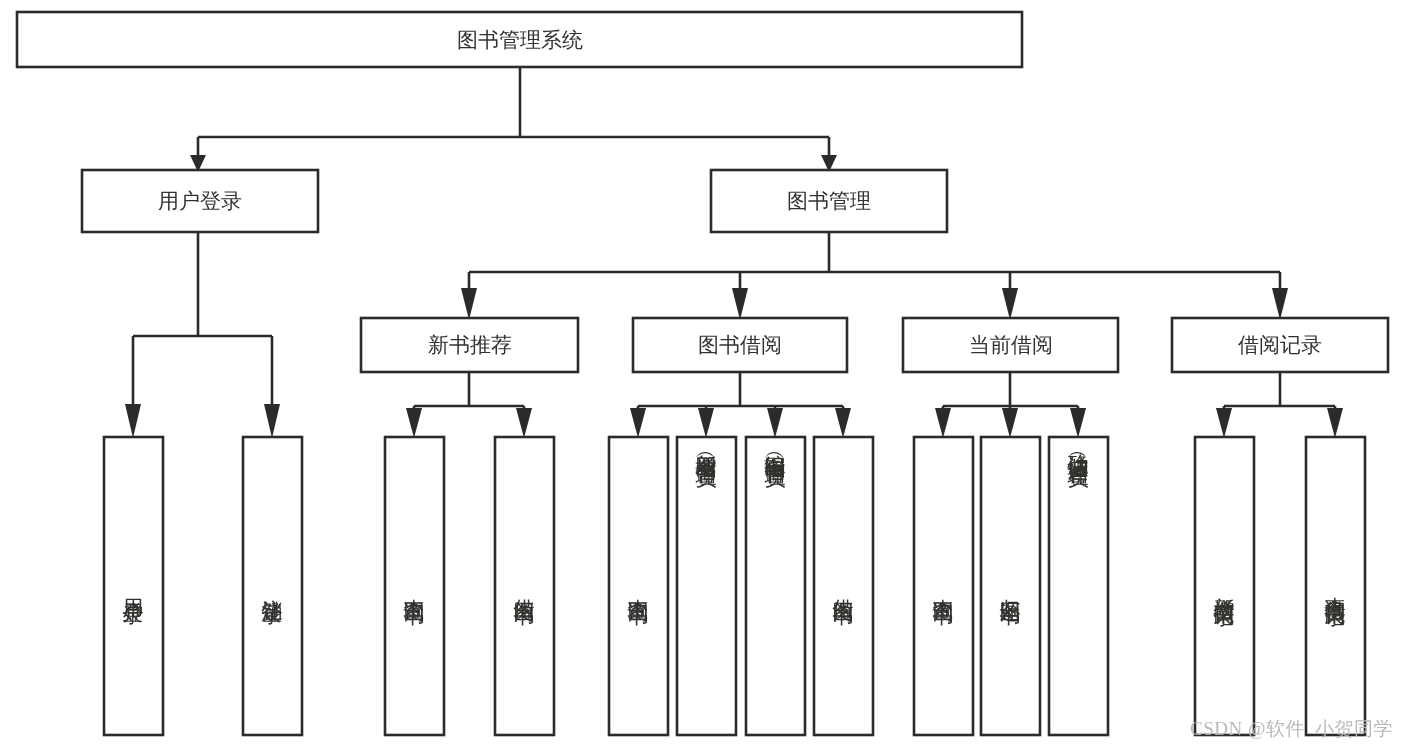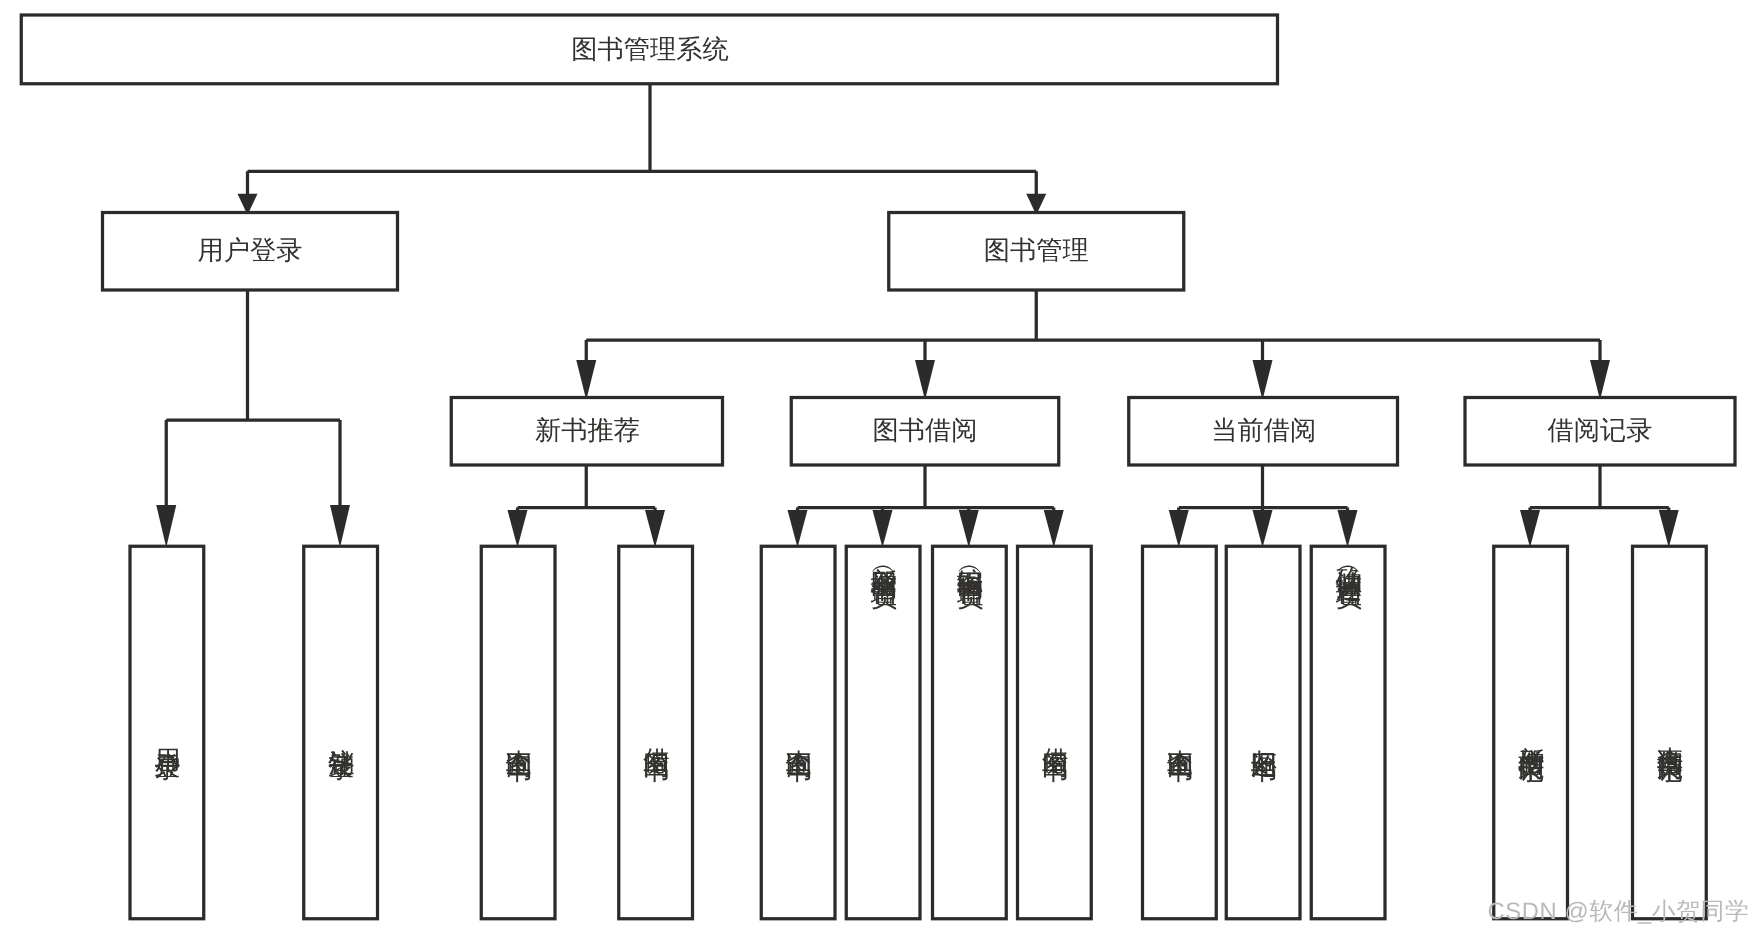--- a/index.html
+++ b/index.html
@@ -63,21 +63,21 @@
   .v-label-wrap {
     width: 100%;
     height: 100%;
     display: flex;
     align-items: center;
     justify-content: center;
     pointer-events: none;
   }
   .watermark {
     position: absolute;
-    font-family: Liberation Sans, sans-serif;
+    font-family: Liberation Serif, serif;
     font-size: 19px;
     color: #b9b9b9;
     white-space: nowrap;
     letter-spacing: 0.5px;
   }
 </style>
 </head>
 <body>
 
 <div id="diagram-root">

